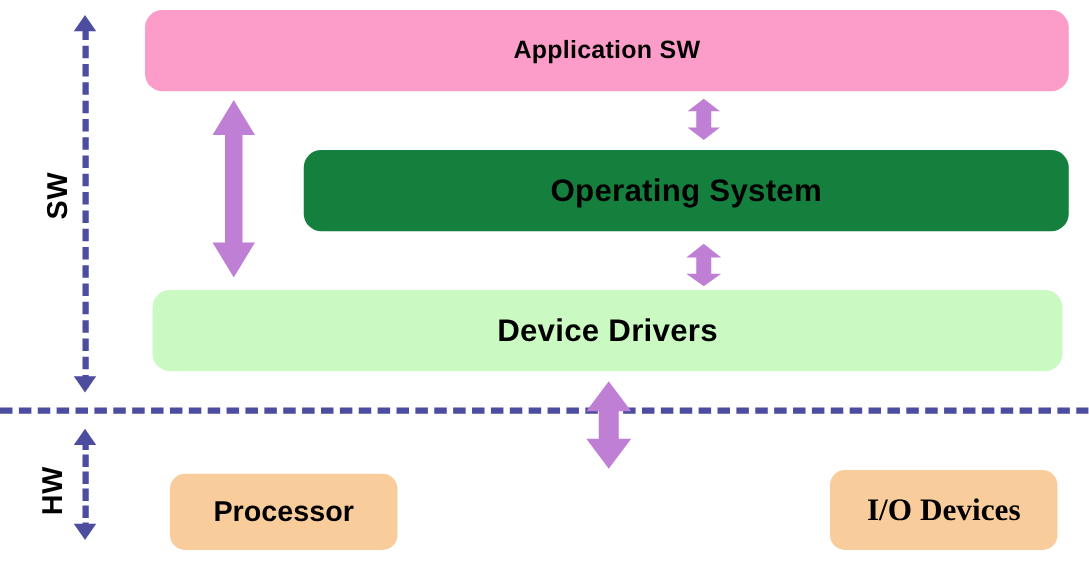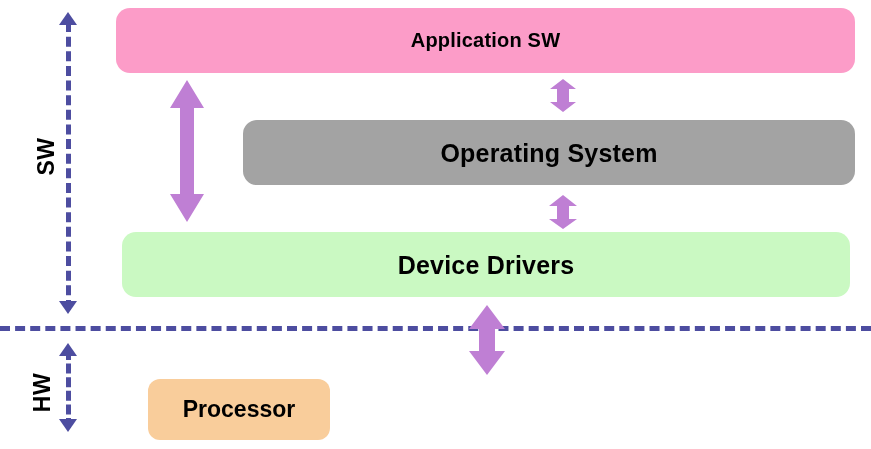--- a/index.html
+++ b/index.html
@@ -31,21 +31,21 @@
     line-height: 1.12;
     letter-spacing: 0.2px;
   }
   .box-app {
     left: 116px; top: 8px; width: 739px; height: 65px;
     background: #fc9cc8;
     font-size: 20px;
   }
   .box-os {
     left: 243px; top: 120px; width: 612px; height: 65px;
-    background: #a3a3a3;
+    background: #15803d;
     font-size: 25px;
   }
   .box-dd {
     left: 122px; top: 232px; width: 728px; height: 65px;
     background: #caf9c2;
     font-size: 25px;
   }
   .hw-box {
     position: absolute;
     display: flex;
@@ -53,21 +53,21 @@
     justify-content: center;
     border-radius: 12px;
     background: #f9cd9b;
     font-weight: bold;
     color: #000000;
     text-align: center;
     font-size: 23px;
     line-height: 1.16;
     white-space: pre-line;
   }
-  .box-proc  { left: 148px; top: 379px; width: 182px; height: 61px; }
+  .box-proc  { left: 136px; top: 379px; width: 182px; height: 61px; }
   .box-mem   { left: 402px; top: 375px; width: 184px; height: 68px; }
   .box-io    { left: 664px; top: 376px; width: 182px; height: 64px; font-family: "Liberation Serif", serif; font-size: 25px; }
 
   
   .dash-h {
     position: absolute;
     left: 0px; top: 326px;
     width: 871px; height: 0px;
     border-top: 5px dashed #4d4da0;
   }
@@ -135,20 +135,21 @@
 
   <div class="layer-box box-app">Application SW</div>
 
   <div class="layer-box box-os">Operating System</div>
 
   <div class="layer-box box-dd">Device Drivers</div>
 
   <div class="hw-box box-proc">Processor</div>
 
 
+  <div class="hw-box box-io">I/O Devices</div>
 
   <svg class="purple-arrow pa-big" width="38" height="146" viewBox="0 0 38 146">
     <polygon points="19,2 36,30 26,30 26,116 36,116 19,144 2,116 12,116 12,30 2,30" fill="#bf7fd4"></polygon>
   </svg>
 
   <svg class="purple-arrow pa-mid1" width="30" height="35" viewBox="0 0 30 35">
     <polygon points="15,1 28,11 21,11 21,24 28,24 15,34 2,24 9,24 9,11 2,11" fill="#bf7fd4"></polygon>
   </svg>
 
   <svg class="purple-arrow pa-mid2" width="32" height="36" viewBox="0 0 32 36">

